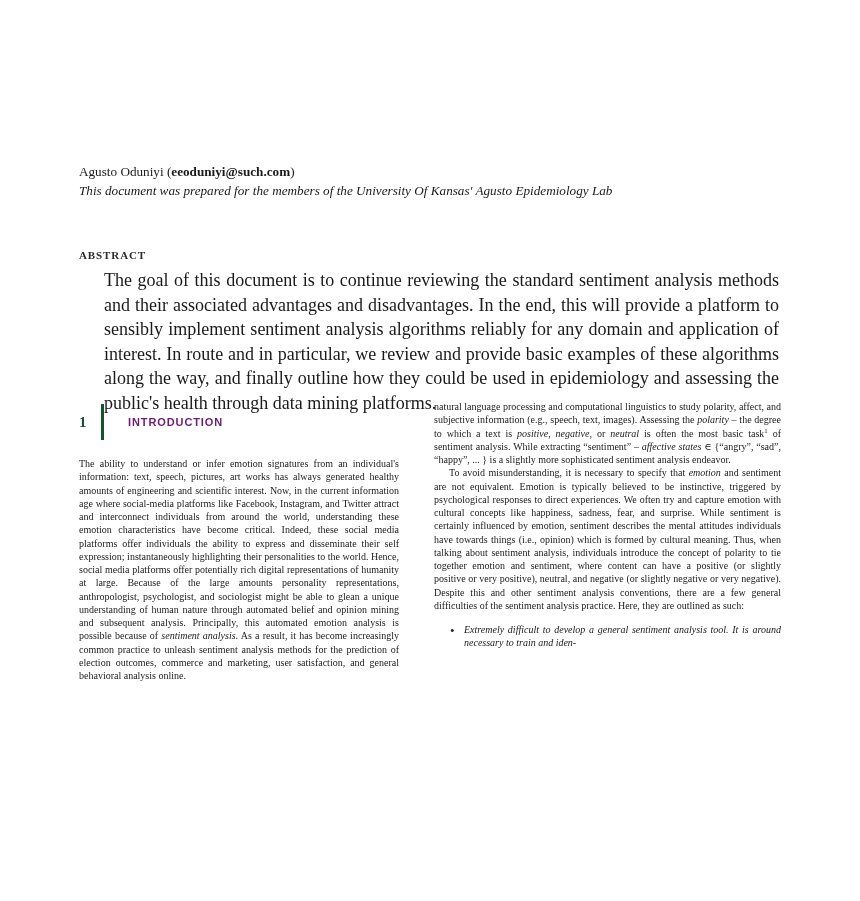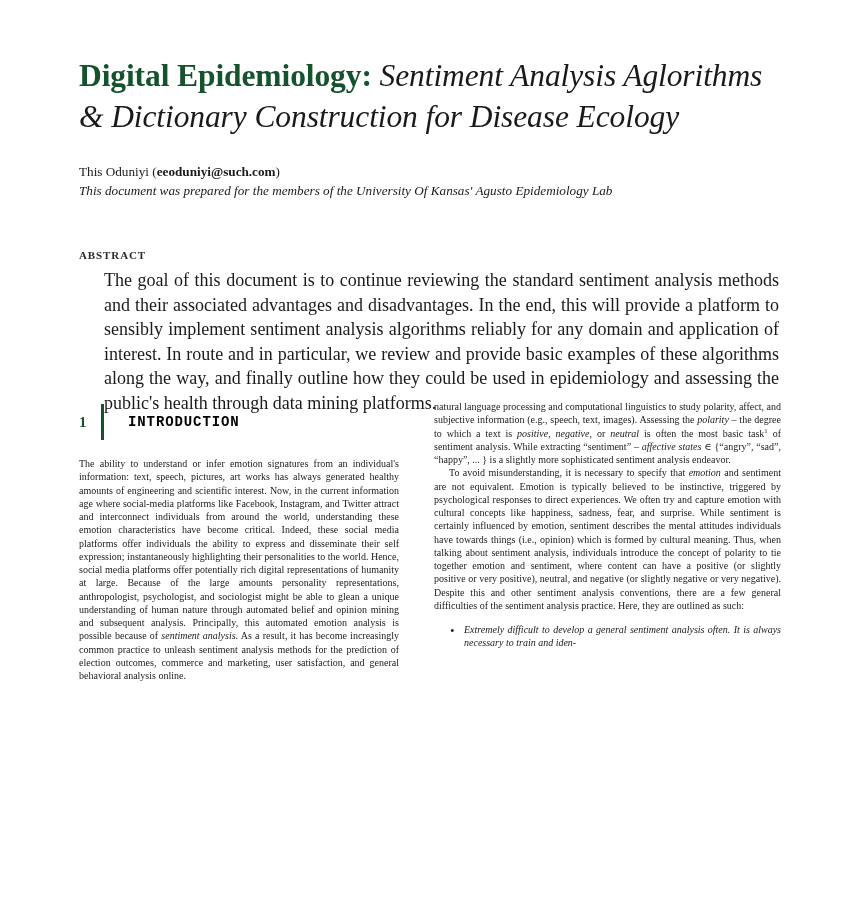--- a/index.html
+++ b/index.html
@@ -115,25 +115,25 @@
     flex: 0 0 22px;
   }
   .section-rule {
     width: 3px;
     height: 36px;
     background: #14532d;
     flex: 0 0 3px;
     margin-right: 24px;
   }
   .section-title {
-    font-family: Liberation Mono, monospace;
-    font-size: 14px;
+    font-family: Liberation Sans, sans-serif;
+    font-size: 11px;
     font-weight: bold;
     letter-spacing: 0.9px;
-    color: #000000;
+    color: #701a75;
   }
 
   
   .col {
     position: absolute;
     top: 457px;
     font-size: 10px;
     line-height: 1.325;
     text-align: justify;
     color: #1a1a1a;
@@ -181,26 +181,23 @@
     font-size: 13px;
   }
 
   sup { font-size: 0.68em; vertical-align: super; line-height: 0; }
 </style>
 </head>
 <body>
 
 <div class="page">
 
-  <div class="title-block">
-    <h1 class="title"><span class="title-lead">Digital Epidemiology:</span><span class="title-rest"> Sentiment Analysis Aglorithms &amp; Dictionary Construction for Disease Ecology</span></h1>
-  </div>
 
   <div class="author-block">
-    <div class="author-line"><span>This Oduniyi (</span><span class="email">eeoduniyi@such.com</span><span>)</span></div>
+    <div class="author-line"><span>Agusto Oduniyi (</span><span class="email">eeoduniyi@such.com</span><span>)</span></div>
     <div class="author-note">This document was prepared for the members of the University Of Kansas' Agusto Epidemiology Lab</div>
   </div>
 
   <div class="abstract-block">
     <div class="abstract-heading">ABSTRACT</div>
     <p class="abstract-body">The goal of this document is to continue reviewing the standard sentiment analysis methods and their associated advantages and disadvantages. In the end, this will provide a platform to sensibly implement sentiment analysis algorithms reliably for any domain and application of interest. In route and in particular, we review and provide basic examples of these algorithms along the way, and finally outline how they could be used in epidemiology and assessing the public's health through data mining platforms.</p>
   </div>
 
   <div class="section-header">
     <span class="section-number">1</span>
@@ -211,17 +208,17 @@
   <div class="col col-left">
     <p><span>The ability to understand or infer emotion signatures from an individual's information: text, speech, pictures, art works has always generated healthy amounts of engineering and scientific interest. Now, in the current information age where social-media platforms like Facebook, Instagram, and Twitter attract and interconnect individuals from around the world, understanding these emotion characteristics have become critical. Indeed, these social media platforms offer individuals the ability to express and disseminate their self expression; instantaneously highlighting their personalities to the world. Hence, social media platforms offer potentially rich digital representations of humanity at large. Because of the large amounts personality representations, anthropologist, psychologist, and sociologist might be able to glean a unique understanding of human nature through automated belief and opinion mining and subsequent analysis. Principally, this automated emotion analysis is possible because of </span><em>sentiment analysis</em><span>. As a result, it has become increasingly common practice to unleash sentiment analysis methods for the prediction of election outcomes, commerce and marketing, user satisfaction, and general behavioral analysis online.</span></p>
   </div>
 
   <div class="col col-right">
     <p><span>natural language processing and computational linguistics to study polarity, affect, and subjective information (e.g., speech, text, images). Assessing the </span><em>polarity</em><span> – the degree to which a text is </span><em>positive</em><span>, </span><em>negative</em><span>, or </span><em>neutral</em><span> is often the most basic task</span><sup>1</sup><span> of sentiment analysis. While extracting “sentiment” – </span><em>affective states</em><span> ∈ {“angry”, “sad”, “happy”, ... } is a slightly more sophisticated sentiment analysis endeavor.</span></p>
 
     <p class="indent"><span>To avoid misunderstanding, it is necessary to specify that </span><em>emotion</em><span> and sentiment are not equivalent. Emotion is typically believed to be instinctive, triggered by psychological responses to direct experiences. We often try and capture emotion with cultural concepts like happiness, sadness, fear, and surprise. While sentiment is certainly influenced by emotion, sentiment describes the mental attitudes individuals have towards things (i.e., opinion) which is formed by cultural meaning. Thus, when talking about sentiment analysis, individuals introduce the concept of polarity to tie together emotion and sentiment, where content can have a positive (or slightly positive or very positive), neutral, and negative (or slightly negative or very negative). Despite this and other sentiment analysis conventions, there are a few general difficulties of the sentiment analysis practice. Here, they are outlined as such:</span></p>
 
     <ul class="bullet-list">
-      <li>Extremely difficult to develop a general sentiment analysis often. It is always necessary to train and iden-</li>
+      <li>Extremely difficult to develop a general sentiment analysis tool. It is around necessary to train and iden-</li>
     </ul>
   </div>
 
 </div>
 
 </body></html>

